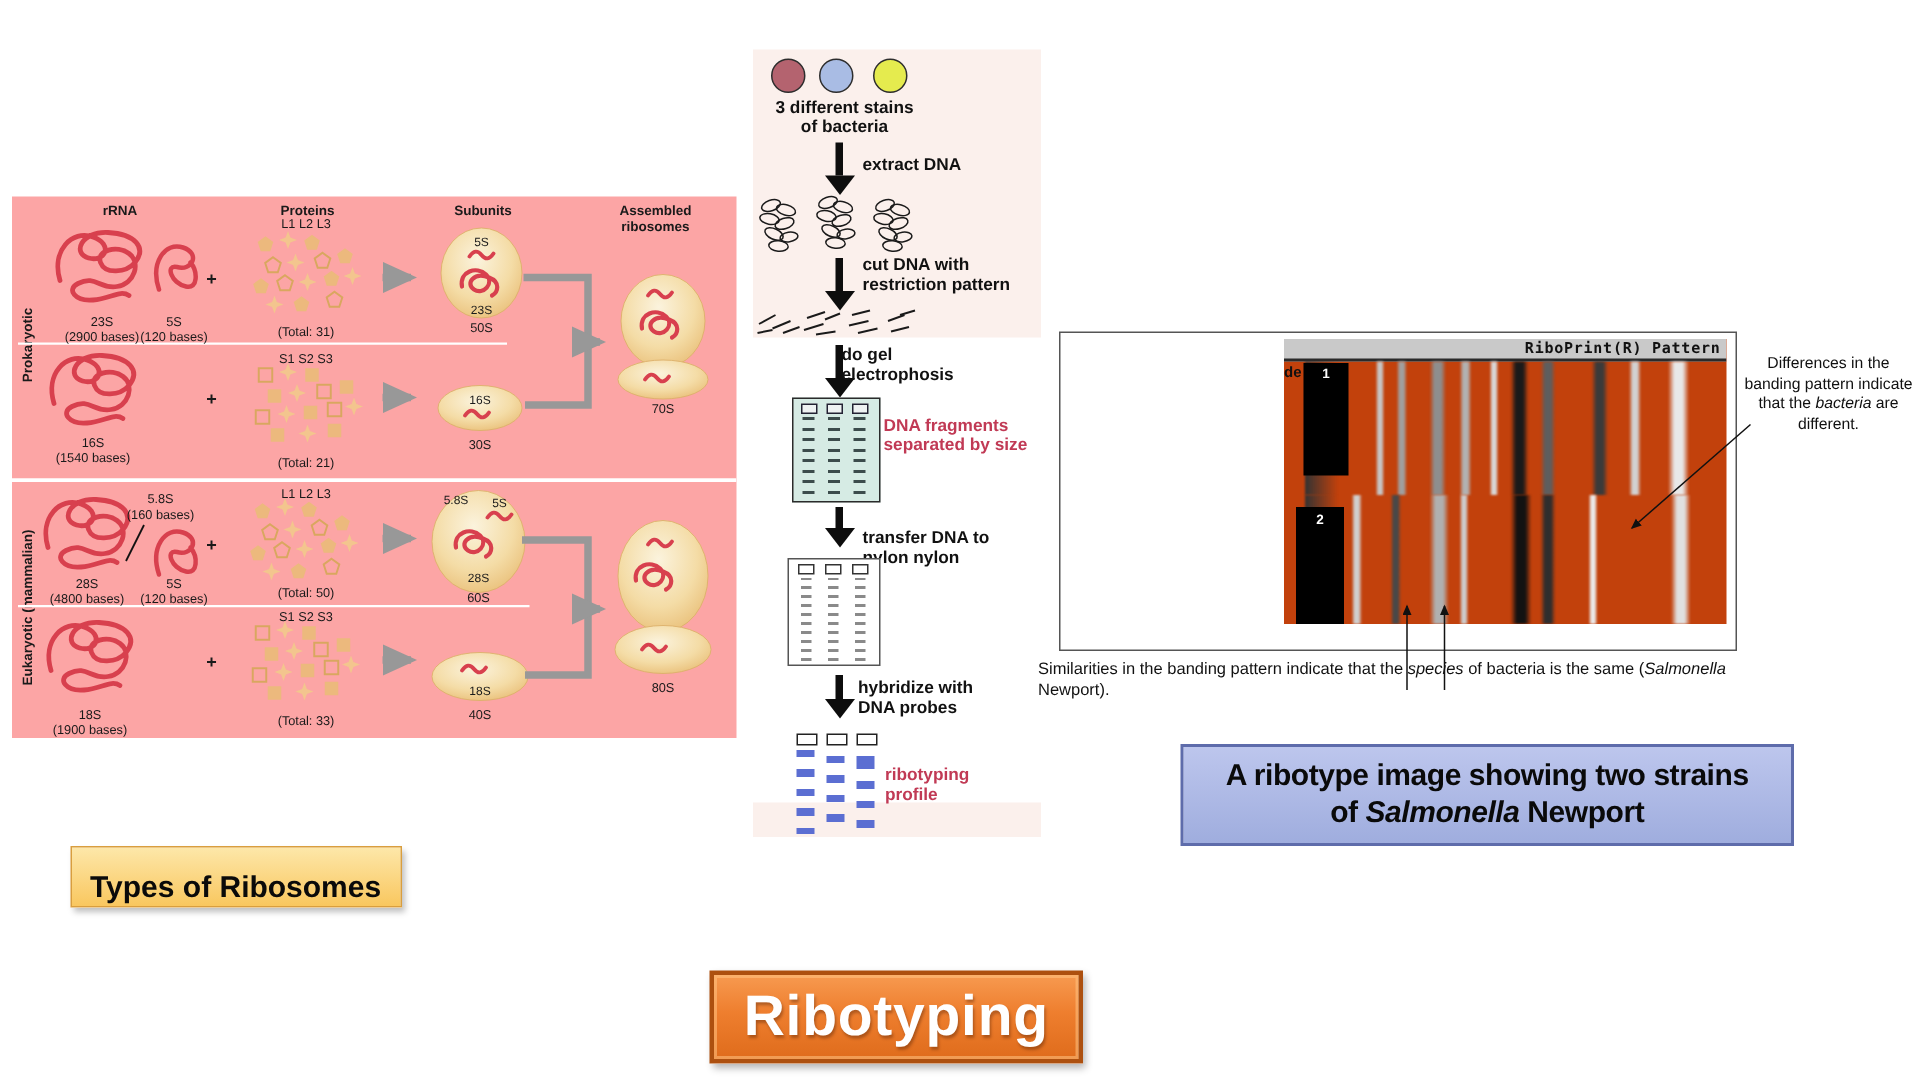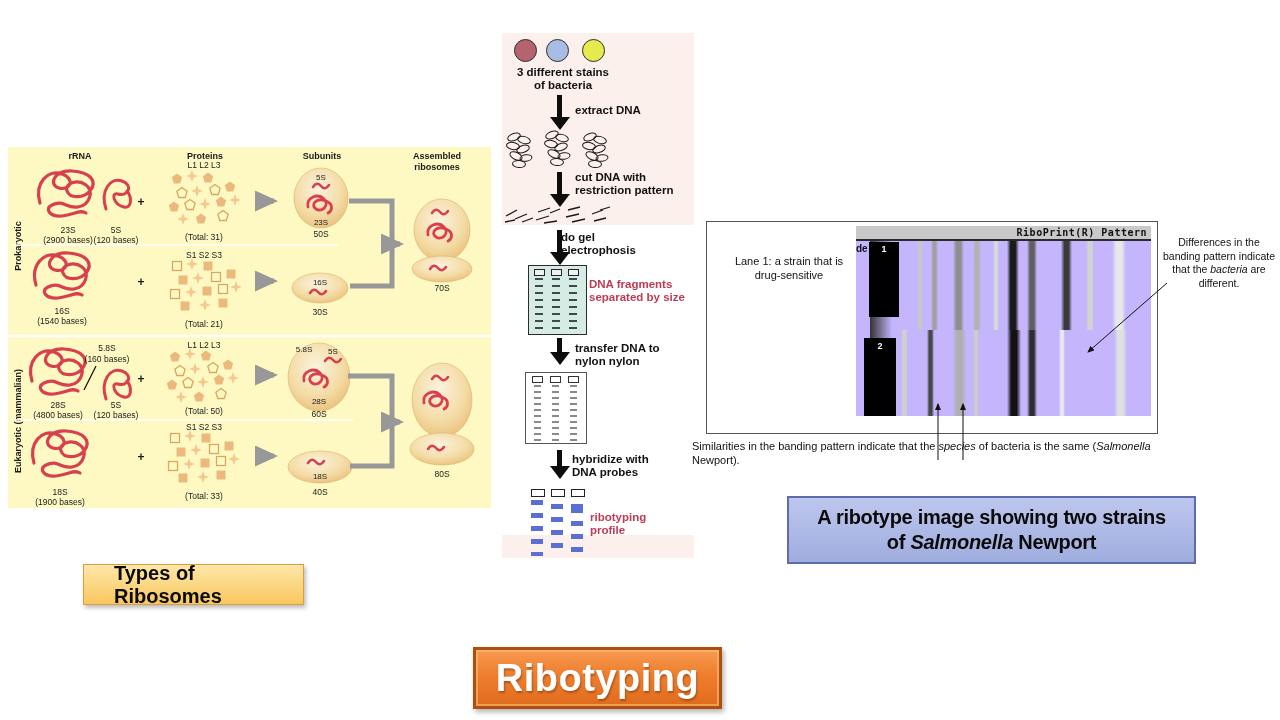--- a/index.html
+++ b/index.html
@@ -1,21 +1,21 @@
 <!DOCTYPE html>
 <html><head>
 <meta charset="utf-8">
 <style>
   html,body{margin:0;padding:0;background:#fff;}
   .slide{position:relative;width:1280px;height:720px;background:#fff;overflow:hidden;
          font-family:"Liberation Sans",sans-serif;color:#111;}
   .abs{position:absolute;}
 
   
-  .ribo-panel{left:8px;top:147px;width:483px;height:361px;background:#fef9c3;}
+  .ribo-panel{left:8px;top:131px;width:483px;height:361px;background:#fca5a5;}
   .ribo-panel svg{display:block}
   .ribo-panel text{font-family:"Liberation Sans",sans-serif;fill:#1a1a1a;}
   .hdr{font-size:9px;font-weight:bold;fill:#2b2b2b;}
   .lbl{font-size:8.5px;}
   .sml{font-size:8px;}
   .plus{font-size:12px;font-weight:bold;}
   .rot{font-size:9px;font-weight:bold;}
 
   
   .flow{left:502px;top:33px;width:192px;height:525px;background:#fff;}
@@ -36,40 +36,40 @@
   .fwell{width:9px;height:5px;margin:0 auto;background:#fff;border:1px solid #333;}
   .fdash{width:7px;height:56px;margin:2px auto 0;
          background-image:repeating-linear-gradient(to bottom,#8a8a8a 0,#8a8a8a 2px,transparent 2px,transparent 6px);}
   .pwell{position:absolute;width:12px;height:6px;background:#fff;border:1.2px solid #222;}
   .pcol{position:absolute;width:12px;
         background-image:repeating-linear-gradient(to bottom,#5b6ed2 0,#5b6ed2 5px,transparent 5px,transparent 13px);}
 
   
   .rp-frame{left:706px;top:221px;width:450px;height:211px;border:1.5px solid #555;background:#fff;}
   .rp-lane-label{position:absolute;width:140px;text-align:center;font-size:11px;line-height:14px;color:#111;}
-  .rp-gel{position:absolute;left:149px;top:4px;width:295px;height:190px;background:#c4b5fd;overflow:hidden;}
+  .rp-gel{position:absolute;left:149px;top:4px;width:295px;height:190px;background:#c2410c;overflow:hidden;}
   .rp-gelhdr{height:13px;background:#c9c9c9;border-bottom:2px solid #2a2a2a;
              font-family:"DejaVu Sans Mono",monospace;font-weight:bold;font-size:10px;line-height:13px;
              text-align:right;padding-right:4px;letter-spacing:.5px;color:#111;}
   .rp-bands{position:absolute;left:0;right:0;}
   .bd{position:absolute;top:0;bottom:0;filter:blur(.6px);}
   .rp-black{position:absolute;background:#000;color:#fff;font-size:9px;font-weight:bold;text-align:center;z-index:3;}
   .rp-clip{position:absolute;left:0;top:17px;width:13px;overflow:hidden;font-size:10px;font-weight:bold;color:#111;z-index:2;}
   .rp-note{left:1159px;top:236px;width:120px;text-align:center;font-size:10.5px;line-height:13.5px;color:#111;}
   .rp-caption{left:692px;top:439px;width:540px;text-align:left;font-size:11px;line-height:14px;color:#111;}
   .rp-overlay{left:690px;top:215px;pointer-events:none;z-index:5;}
 
   
   .blue-box{left:787px;top:496px;width:405px;height:64px;border:2px solid #5e6cab;
             background:linear-gradient(180deg,#bdc6ed,#9fadde);
             display:flex;flex-direction:column;align-items:center;justify-content:center;
             font-weight:bold;font-size:20px;line-height:25px;letter-spacing:-.3px;text-align:center;color:#0a0a0a;}
   .yellow-box{left:47px;top:564px;width:221px;height:41px;background:linear-gradient(180deg,#fde7a9,#f9c75f);
             border:1px solid #d99e3e;box-shadow:2px 3px 4px rgba(0,0,0,.25);
-            display:flex;align-items:center;padding-left:30px;font-weight:bold;font-size:20px;color:#0a0a0a;box-sizing:border-box;margin-left:36px;}
+            display:flex;align-items:flex-end;padding-left:12px;font-weight:bold;font-size:20px;color:#0a0a0a;box-sizing:border-box;}
   .green-box{left:503px;top:583px;width:232px;height:40px;background:linear-gradient(180deg,#c9e4b6,#a6cf8b);
             border:1px solid #7d9e64;box-shadow:2px 3px 4px rgba(0,0,0,.25);
             display:flex;align-items:center;padding-left:9px;font-weight:bold;font-size:20px;color:#0a0a0a;box-sizing:border-box;}
   .orange-banner{left:473px;top:647px;width:249px;height:62px;border:3px solid #ad500f;box-sizing:border-box;
             background:linear-gradient(180deg,#f79a50 0%,#ee7e2e 45%,#df6c1c 100%);
             box-shadow:inset 0 0 0 2px rgba(255,195,130,.55),2px 3px 5px rgba(0,0,0,.3);
             display:flex;align-items:center;justify-content:center;
             font-weight:bold;font-size:38px;letter-spacing:.5px;color:#fff;text-shadow:1px 2px 2px rgba(60,20,0,.35);}
 </style>
 </head>
@@ -316,21 +316,21 @@
         </div>
     </div>
     <div class="fc-note" style="left:87px;top:245px;width:105px">
       <div>DNA fragments</div>
       <div>separated by size</div>
     </div>
 
     <div class="fc-arrow" style="left:55px;top:305px;height:14px">
         <i></i>
       </div>
-    <div class="fc-label" style="left:73px;top:309px">
+    <div class="fc-label" style="left:73px;top:320px">
       <div>transfer DNA to</div>
       <div>nylon nylon</div>
     </div>
 
     <div class="filterbox">
       <div class="gel-lane" style="left:6px">
           <div class="fwell"></div>
           <div class="fdash"></div>
         </div>
       <div class="gel-lane" style="left:24px">
@@ -357,24 +357,20 @@
     <div class="pcol" style="left:29px;top:467px;height:56px"></div>
     <div class="pcol" style="left:49px;top:467px;height:50px;background-position:0 4px"></div>
     <div class="pcol" style="left:69px;top:467px;height:56px;background-position:0 8px"></div>
     <div class="fc-note" style="left:88px;top:478px">
       <div>ribotyping</div>
       <div>profile</div>
     </div>
   </div>
 
   <div class="abs rp-frame">
-    <div class="rp-lane-label" style="left:12px;top:32px">
-      <div>Lane 1:  a strain that is</div>
-      <div>drug-sensitive</div>
-    </div>
 
     <div class="rp-gel">
       <div class="rp-gelhdr">RiboPrint(R) Pattern</div>
 
       <div class="rp-bands" style="top:15px;height:89px">
         <i class="bd" style="left:14px;width:22px;background:linear-gradient(90deg,#333,rgba(60,60,60,0))"></i>
         <i class="bd" style="left:61px;width:6px;background:linear-gradient(90deg,transparent,#c6c6c6 30%,#c6c6c6 70%,transparent)"></i>
         <i class="bd" style="left:75px;width:7px;background:linear-gradient(90deg,transparent,#a0a0a0 30%,#a0a0a0 70%,transparent)"></i>
         <i class="bd" style="left:97px;width:11px;background:linear-gradient(90deg,transparent,#8e8e8e 30%,#8e8e8e 70%,transparent)"></i>
         <i class="bd" style="left:117px;width:8px;background:linear-gradient(90deg,transparent,#b2b2b2 30%,#b2b2b2 70%,transparent)"></i>

